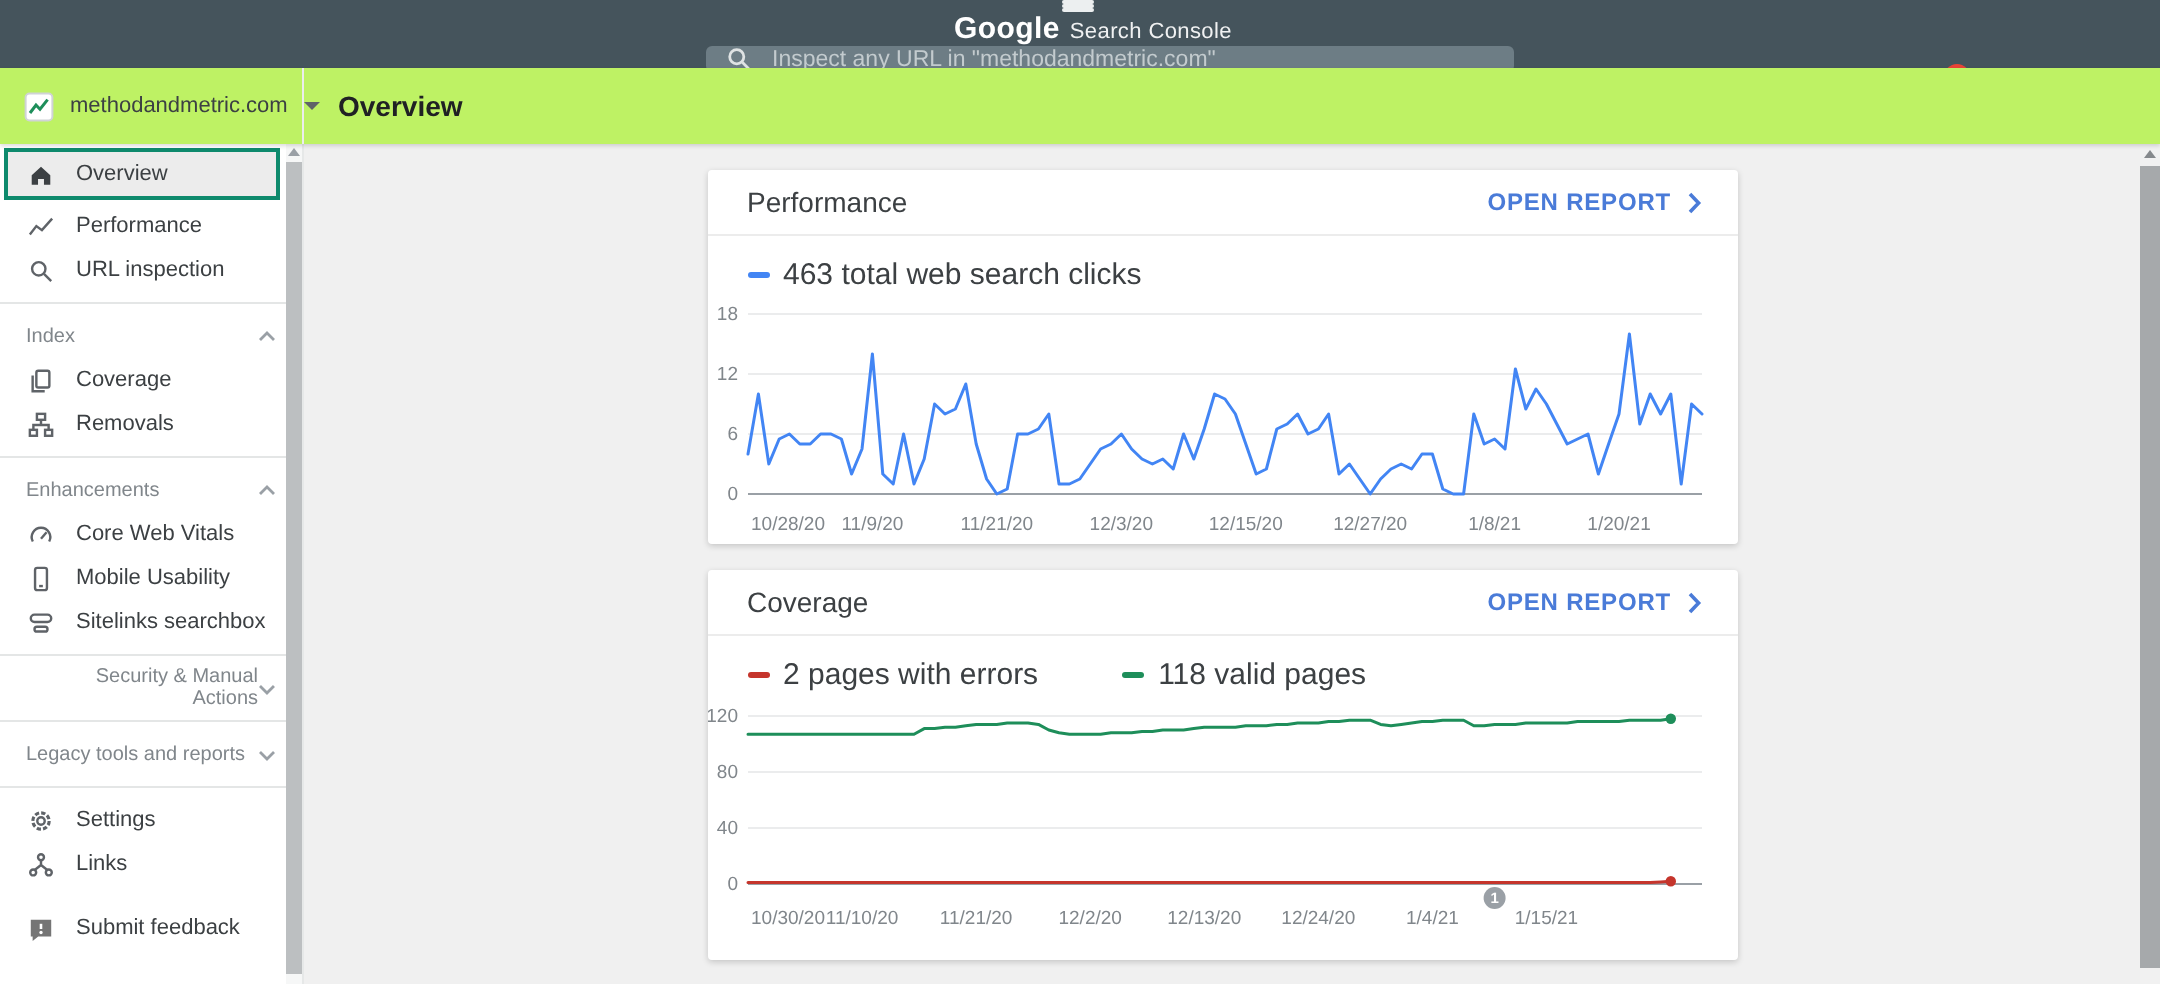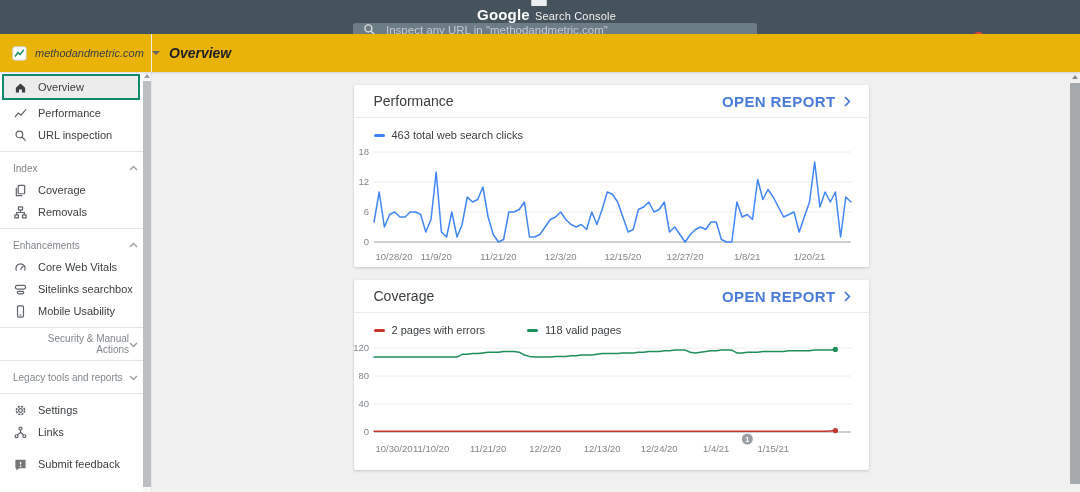--- a/index.html
+++ b/index.html
@@ -21,22 +21,22 @@
   .searchbox input { flex:1; background:transparent; border:none; outline:none;
     color:#eef1f2; font-size:11.5px; font-family:"Liberation Sans",sans-serif; }
   .searchbox input::placeholder { color:#c3cbce; }
   .topbar-right { margin-left:auto; display:flex; align-items:center; gap:23px; padding-right:4px; }
   .tb-icon { position:relative; cursor:pointer; display:flex; align-items:center; }
   .badge { position:absolute; top:-6px; right:-8px; background:#ea4335; color:#fff;
     font-size:8px; font-weight:700; min-width:13px; height:13px; border-radius:7px;
     display:flex; align-items:center; justify-content:center; padding:0 2px; }
 
   
-  .subheader { height:38px; background:#eab308; display:flex; flex-shrink:0;
-    box-shadow:0 1px 2px rgba(0,0,0,.14); position:relative; z-index:3;font-style:italic; }
+  .subheader { height:38px; background:#bef264; display:flex; flex-shrink:0;
+    box-shadow:0 1px 2px rgba(0,0,0,.14); position:relative; z-index:3; }
   .property-cell { width:152px; flex-shrink:0; display:flex; align-items:center;
     padding:0 10px 0 12px; gap:8px; border-right:1px solid #eceded; cursor:pointer; }
   .property-name { font-size:11px; color:#3c4043; }
   .caret-down { width:0; height:0; border-left:4px solid transparent;
     border-right:4px solid transparent; border-top:4px solid #5f6368; margin-left:auto; }
   .pagetitle-cell { display:flex; align-items:center; padding-left:17px; }
   .pagetitle-cell h1 { font-size:14px; font-weight:700; color:#202124; }
 
   
   .body-row { flex:1; display:flex; position:relative; overflow:hidden; }
@@ -60,24 +60,24 @@
     border-bottom:4px solid #9aa0a6; }
   .sb-scroll .thumb { position:absolute; top:9px; bottom:5px; left:0; width:8px; background:#bcbfc1; }
 
   
   .content { flex:1; background:#f0f0f0; overflow:hidden; }
   .card { width:515px; margin:13px auto 0 auto; background:#fff; border-radius:2px;
     box-shadow:0 1px 3px rgba(0,0,0,.18); overflow:hidden; }
   .card-header { height:33px; display:flex; align-items:center; justify-content:space-between;
     padding:0 18px 0 20px; border-bottom:1px solid #ececec; }
   .card-header h2 { font-size:14px; font-weight:400; color:#3c4043; }
-  .open-report { display:flex; align-items:center; gap:8px; color:#4a7bd8; font-size:15px;
+  .open-report { display:flex; align-items:center; gap:8px; color:#4a7bd8; font-size:12px;
     font-weight:700; letter-spacing:.4px; cursor:pointer; text-decoration:none; }
   .legend { display:flex; gap:42px; padding:11px 0 0 20px; align-items:center; }
-  .legend-item { display:flex; align-items:center; gap:7px; font-size:11px; color:#3c4043; }
+  .legend-item { display:flex; align-items:center; gap:7px; font-size:15px; color:#3c4043; }
   .dash { width:11px; height:3px; border-radius:1.5px; display:inline-block; }
   svg.chart { display:block; width:500px; margin-top:4px; }
   svg.chart text.tick { font-size:9.5px; fill:#80868b; font-family:"Liberation Sans",sans-serif; }
   svg.chart text.ann { font-size:7.5px; fill:#fff; font-weight:700; font-family:"Liberation Sans",sans-serif; }
 
   
   .main-scroll { width:10px; flex-shrink:0; background:#f1f1f1; position:relative; }
   .main-scroll .arrow { position:absolute; top:3px; left:2px; width:0; height:0;
     border-left:3px solid transparent; border-right:3px solid transparent;
     border-bottom:4px solid #85898c; }
@@ -236,34 +236,34 @@
           <svg width="13" height="13" viewBox="0 0 14 14" class="sideicon">
               <path d="M2.6 10.5 A5 5 0 1 1 11.4 10.5"></path>
               <line x1="7" y1="9" x2="10" y2="5.5"></line>
             </svg>
         </span>
         <span class="nlabel">Core Web Vitals</span>
       </div>
       <div class="nav-item">
         <span class="nicon">
           <svg width="13" height="13" viewBox="0 0 14 14" class="sideicon">
+              <rect x="3.8" y="1" width="6.4" height="12" rx="1.2"></rect>
+              <line x1="6" y1="10.8" x2="8" y2="10.8"></line>
+            </svg>
+        </span>
+        <span class="nlabel">Mobile Usability</span>
+      </div>
+      <div class="nav-item">
+        <span class="nicon">
+          <svg width="13" height="13" viewBox="0 0 14 14" class="sideicon">
               <rect x="1.5" y="2.5" width="11" height="4" rx="2"></rect>
               <rect x="3.5" y="9" width="7" height="2.6" rx="1.3"></rect>
             </svg>
         </span>
         <span class="nlabel">Sitelinks searchbox</span>
-      </div>
-      <div class="nav-item">
-        <span class="nicon">
-          <svg width="13" height="13" viewBox="0 0 14 14" class="sideicon">
-              <rect x="3.8" y="1" width="6.4" height="12" rx="1.2"></rect>
-              <line x1="6" y1="10.8" x2="8" y2="10.8"></line>
-            </svg>
-        </span>
-        <span class="nlabel">Mobile Usability</span>
       </div>
       <div class="nav-divider"></div>
       <div class="nav-section">
         <span>Security &amp; Manual Actions</span>
         <svg width="9" height="7" viewBox="0 0 9 7">
             <polyline points="1,2 4.5,5.5 8,2" fill="none" stroke="#9aa0a6" stroke-width="1.4"></polyline>
           </svg>
       </div>
       <div class="nav-divider"></div>
       <div class="nav-section">

